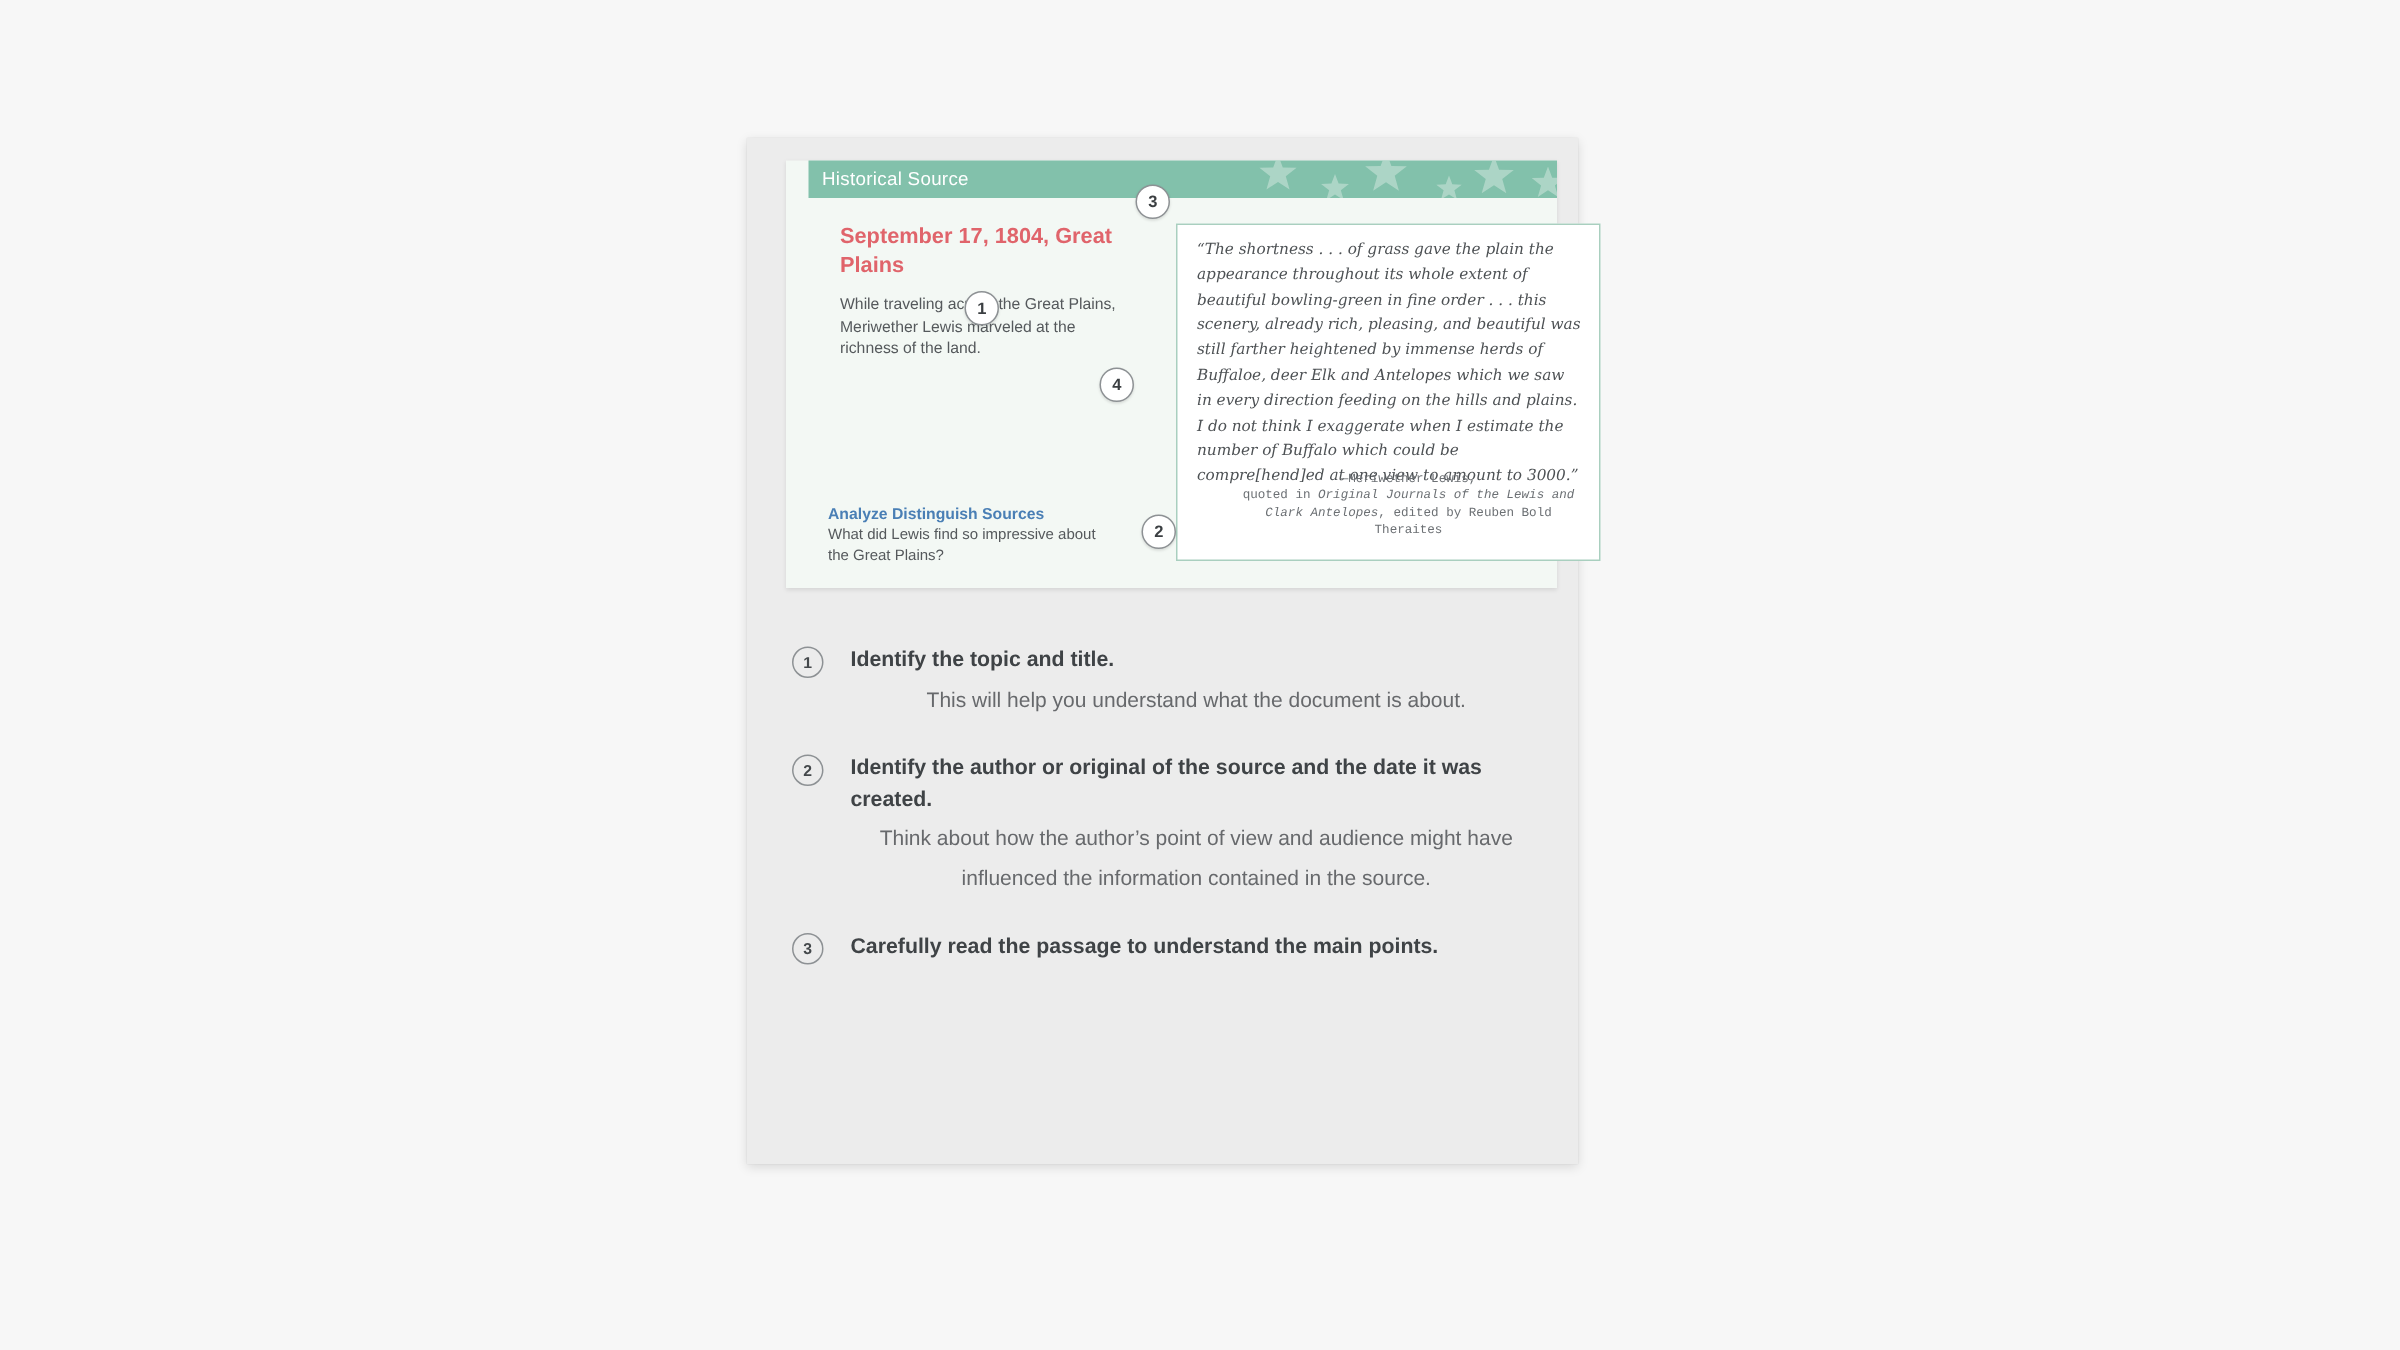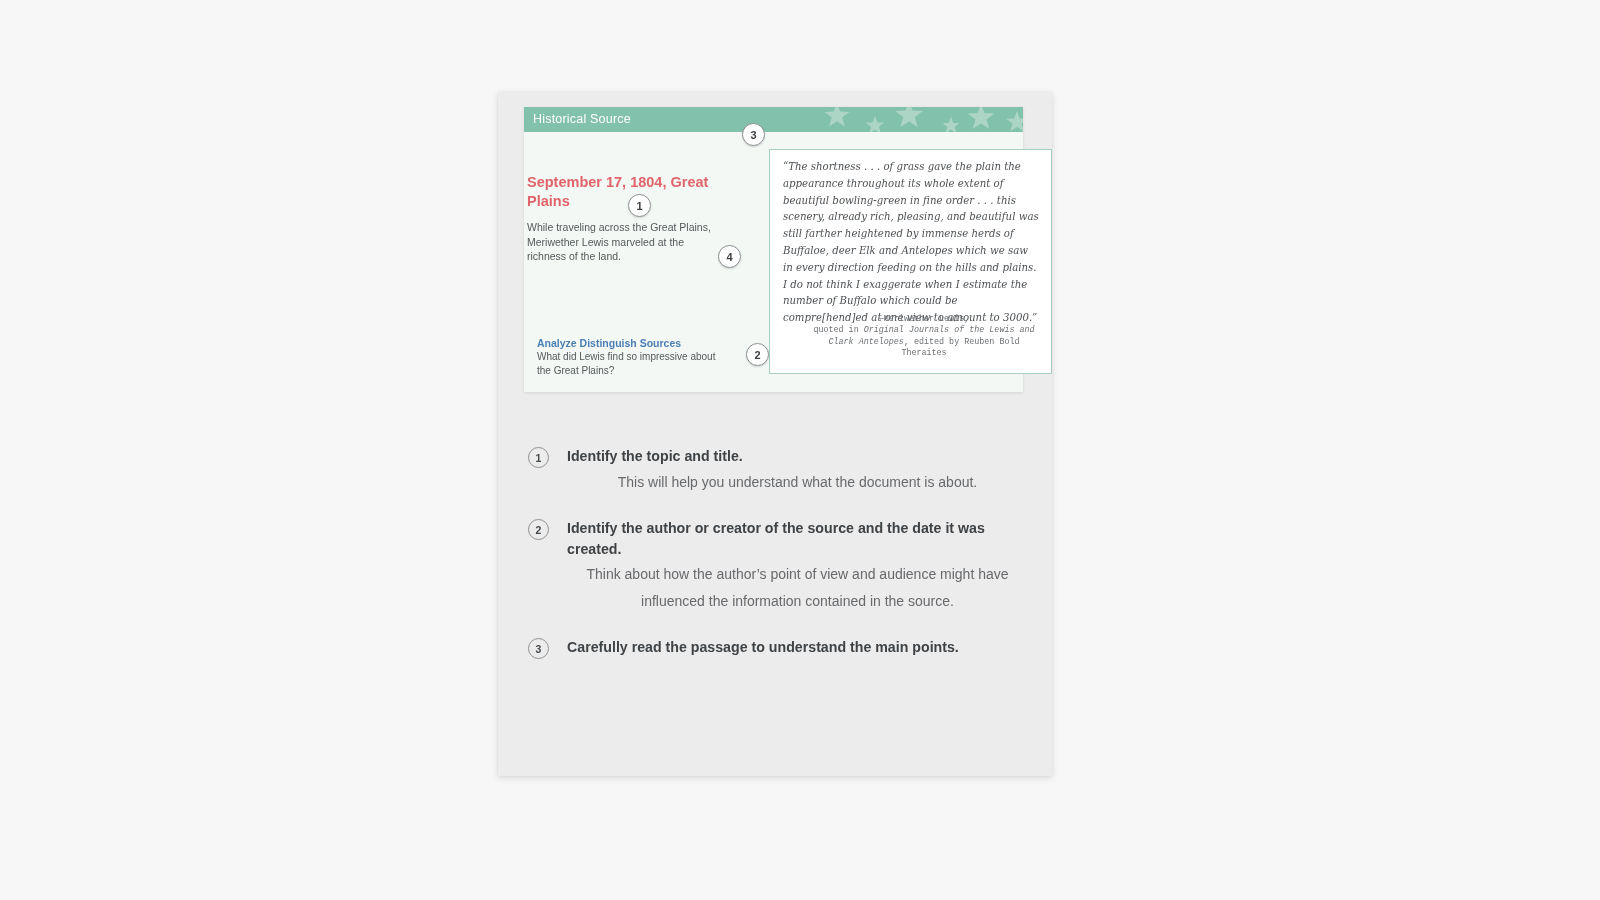--- a/index.html
+++ b/index.html
@@ -32,20 +32,21 @@
 
   
   .source-card {
     position: absolute;
     left: 26px;
     top: 15px;
     width: 499px;
     height: 285px;
     background: #f3f8f4;
     box-shadow: 0 1px 3px rgba(0,0,0,0.10);
+    padding-left: 15px;
   }
 
   .card-header {
     position: relative;
     height: 25px;
     background: #82c1ab;
     overflow: hidden;
   }
   .card-header-title {
     position: absolute;
@@ -66,24 +67,23 @@
   }
 
   .card-body {
     position: relative;
     height: 260px;
   }
 
   
   .left-col {
     position: absolute;
-    left: 3px;
+    left: 21px;
     top: 17px;
     width: 188px;
-    margin-top: 24px;
   }
   .source-title {
     color: #e0646b;
     font-size: 14.5px;
     font-weight: bold;
     line-height: 19px;
     margin: 0 0 9px 0;
     position: relative;
   }
   .source-intro {
@@ -200,21 +200,21 @@
     justify-content: center;
     font-size: 10.5px;
     font-weight: bold;
     color: #44484b;
   }
   .step-title {
     font-size: 14.2px;
     font-weight: bold;
     color: #3f4346;
     line-height: 20.5px;
-    margin: 16px 0 2px 0;
+    margin: 0 0 2px 0;
   }
   .step-body {
     font-size: 14px;
     color: #67696c;
     line-height: 26.5px;
     margin: 0;
     text-align: center;
   }
 </style>
 </head>
@@ -272,21 +272,21 @@
     <div class="steps">
 
       <div class="step">
         <div class="step-marker">1</div>
         <p class="step-title">Identify the topic and title.</p>
         <p class="step-body">This will help you understand what the document is about.</p>
       </div>
 
       <div class="step">
         <div class="step-marker">2</div>
-        <p class="step-title">Identify the author or creator of the source and the date it was created.</p>
+        <p class="step-title">Identify the author or original of the source and the date it was created.</p>
         <p class="step-body">Think about how the author’s point of view and audience might have influenced the information contained in the source.</p>
       </div>
 
       <div class="step">
         <div class="step-marker">3</div>
         <p class="step-title">Carefully read the passage to understand the main points.</p>
       </div>
 
     </div>
 

